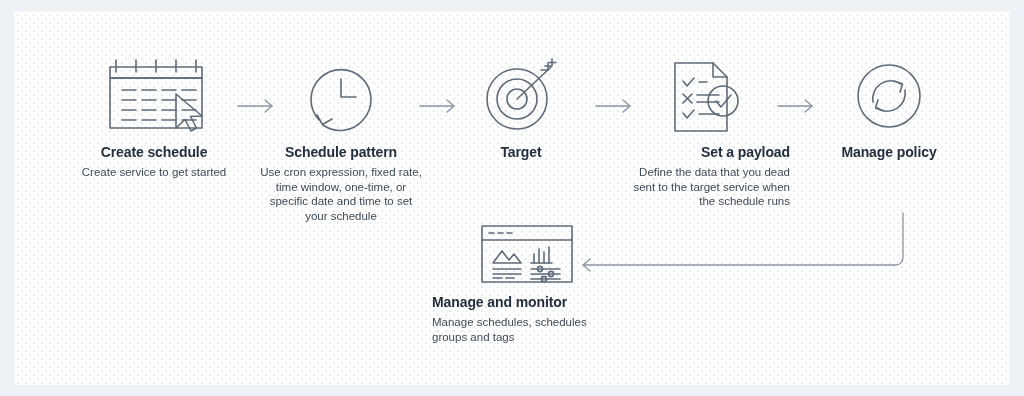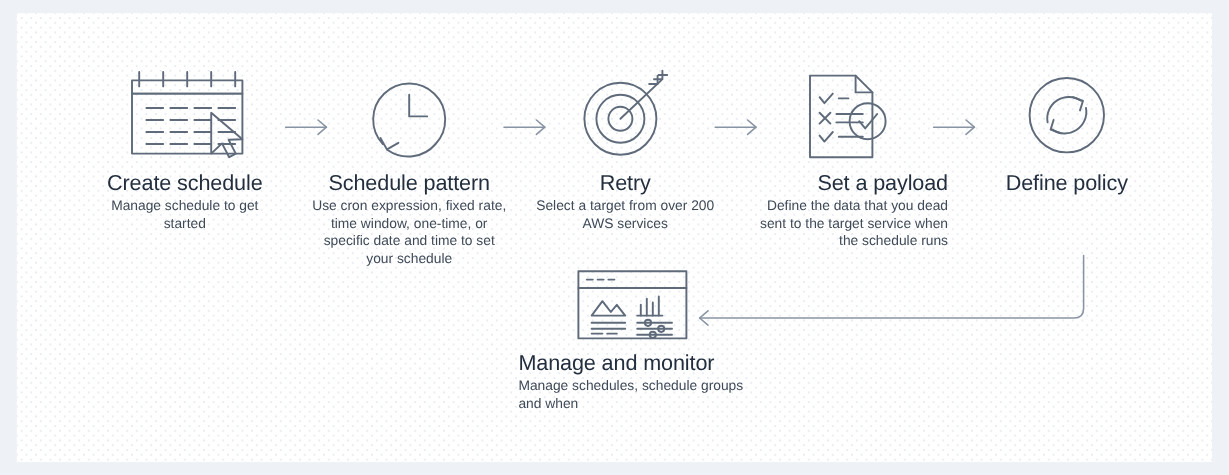--- a/index.html
+++ b/index.html
@@ -44,22 +44,22 @@
     text-align: center;
   }
   .step-icon {
     height: 78px;
     display: flex;
     align-items: center;
     justify-content: center;
   }
   .step-title {
     margin-top: 10px;
-    font-size: 18px;
-    font-weight: normal;
+    font-size: 14px;
+    font-weight: bold;
     color: #232f3e;
     letter-spacing: -0.1px;
     line-height: 15px;
   }
   .step-desc {
     margin-top: 5px;
     font-size: 11.5px;
     color: #3f4a58;
     line-height: 14.5px;
   }
@@ -137,21 +137,21 @@
 
           <path class="ln" d="M20 32 H34 M40 32 H54 M60 32 H74 M80 32 H94"></path>
           <path class="ln" d="M20 42 H34 M40 42 H54 M60 42 H74 M80 42 H94"></path>
           <path class="ln" d="M20 52 H34 M40 52 H54 M60 52 H74 M80 52 H94"></path>
           <path class="ln" d="M20 62 H34 M40 62 H54 M60 62 H74 M80 62 H94"></path>
 
           <path class="ln" d="M74 36 L74 70 L83 61.5 L89 73 L94.5 70 L88.5 58.5 L100 58 Z" fill="#ffffff"></path>
         </svg>
       </div>
       <div class="step-title">Create schedule</div>
-      <div class="step-desc">Manage schedule to get started</div>
+      <div class="step-desc">Create service to get started</div>
     </div>
 
     <div class="step" id="step-pattern">
       <div class="step-icon">
         <svg width="84" height="78" viewBox="0 0 84 78">
 
           <path class="ln" d="M20 63 A30 30 0 1 1 64 63 A30 30 0 0 1 24 68"></path>
 
           <path class="ln" d="M18 58 L23.5 67.5 L33 62"></path>
 
@@ -169,22 +169,21 @@
           <circle class="ln" cx="40" cy="42" r="20"></circle>
           <circle class="ln" cx="40" cy="42" r="10"></circle>
 
           <path class="ln" d="M40 42 L74 10"></path>
 
           <path class="ln" d="M64 13 L71 13 M71 13 L71 6
                               M68 9 L75 9 M75 9 L75 2
                               M72 5.5 L79 5.5"></path>
         </svg>
       </div>
-      <div class="step-title">Retry</div>
-      <div class="step-desc">Select a target from over 200 AWS services</div>
+      <div class="step-title">Target</div>
     </div>
 
     <div class="step" id="step-payload">
       <div class="step-icon">
         <svg width="86" height="78" viewBox="0 0 86 78">
 
           <path class="ln" d="M12 6 H50 L64 20 V74 H12 Z" fill="#ffffff"></path>
           <path class="ln" d="M50 6 V20 H64"></path>
 
           <path class="ln" d="M20 24 L24 29 L31 21"></path>
@@ -207,21 +206,21 @@
         <svg width="84" height="78" viewBox="0 0 84 78">
           <circle class="ln" cx="42" cy="39" r="31"></circle>
 
           <path class="ln" d="M26 45 A18 18 0 0 1 54 27"></path>
           <path class="ln" d="M47 24 L55.5 27 L53 35"></path>
 
           <path class="ln" d="M58 33 A18 18 0 0 1 30 51"></path>
           <path class="ln" d="M37 54 L28.5 51 L31 43"></path>
         </svg>
       </div>
-      <div class="step-title">Define policy</div>
+      <div class="step-title">Manage policy</div>
     </div>
 
     <div class="arrow" id="arrow-1">
       <svg width="44" height="20" viewBox="0 0 44 20">
         <path class="ln-thin" d="M2 10 H36"></path>
         <path class="ln-thin" d="M29 4 L36 10 L29 16"></path>
       </svg>
     </div>
     <div class="arrow" id="arrow-2">
       <svg width="44" height="20" viewBox="0 0 44 20">
@@ -268,16 +267,16 @@
 
         <path class="ln" d="M53 46 H82"></path>
         <circle class="ln" cx="62" cy="46" r="2.6" fill="#ffffff"></circle>
         <path class="ln" d="M53 51 H82"></path>
         <circle class="ln" cx="73" cy="51" r="2.6" fill="#ffffff"></circle>
         <path class="ln" d="M53 56 H82"></path>
         <circle class="ln" cx="66" cy="56" r="2.6" fill="#ffffff"></circle>
       </svg>
     </div>
     <div class="step-title">Manage and monitor</div>
-    <div class="step-desc">Manage schedules, schedule groups and when</div>
+    <div class="step-desc">Manage schedules, schedules groups and tags</div>
   </div>
 
 </div>
 
 </body></html>

